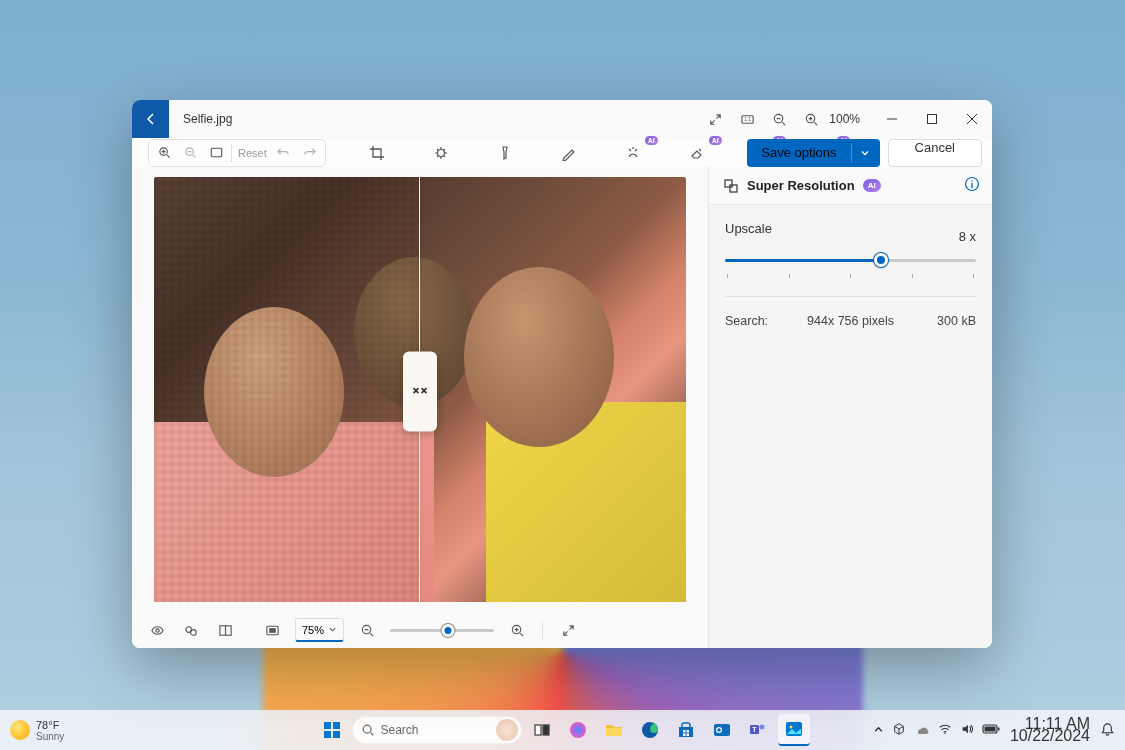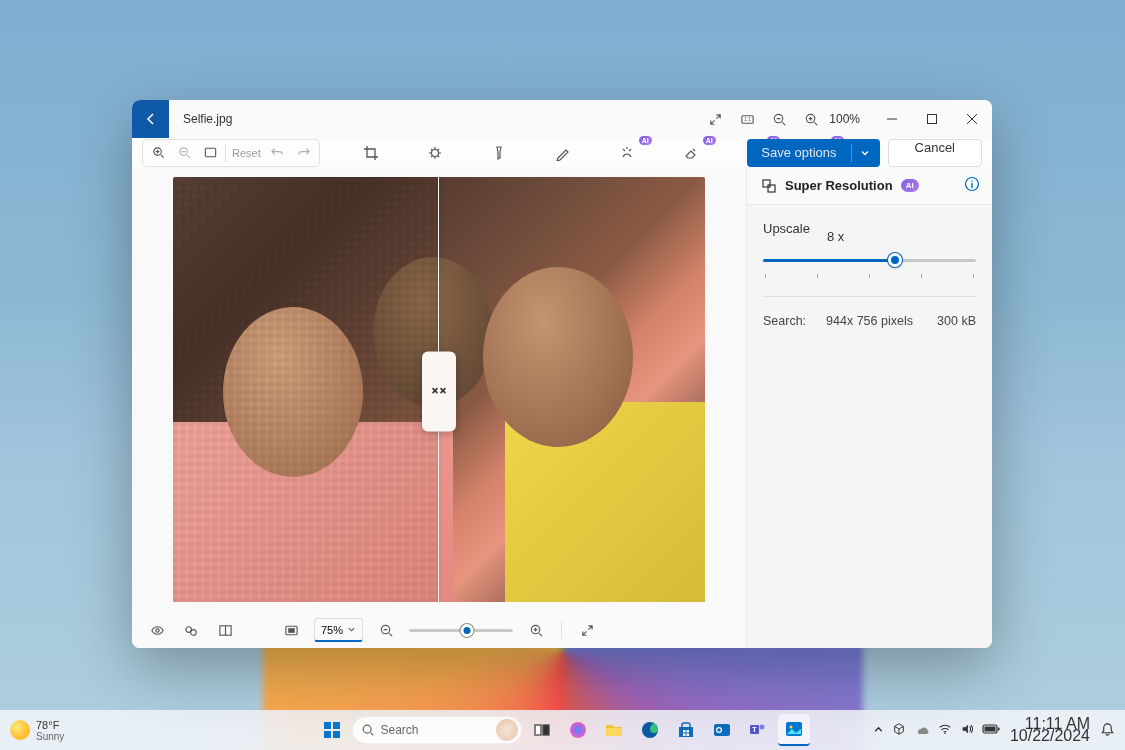--- a/index.html
+++ b/index.html
@@ -8,53 +8,53 @@
 .app-window { position: absolute; left: 132px; top: 100px; width: 860px; height: 548px; background: #F9F9F9; border-radius: 8px; box-shadow: 0 20px 60px rgba(0,0,0,0.3); overflow: hidden; z-index: 10; display: flex; flex-direction: column; }
 .titlebar { height: 38px; display: flex; align-items: center; position: relative; background: #FAFAFA; }
 .back-btn { width: 37px; height: 38px; background: #0F5AA8; display: flex; align-items: center; justify-content: center; cursor: pointer; }
 .back-btn svg { fill: white; }
 .title-text { margin-left: 14px; font-size: 12px; color: #333; }
 .titlebar-right { position: absolute; right: 0; display: flex; align-items: center; height: 100%; gap: 0; }
 .titlebar-tool { width: 32px; height: 38px; display: flex; align-items: center; justify-content: center; cursor: pointer; color: #555; }
 .zoom-percent { font-size: 12px; color: #333; margin: 0 6px 0 2px; }
 .win-controls { display: flex; margin-left: 6px; }
 .win-btn { width: 40px; height: 38px; display: flex; align-items: center; justify-content: center; cursor: pointer; color: #333; }
-.toolbar { height: 38px; display: flex; align-items: center; padding: 0 10px; gap: 6px; background: #Fdfdfd; position: relative; }
+.toolbar { height: 38px; display: flex; align-items: center; padding: 0 16px; gap: 6px; background: #Fdfdfd; position: relative; }
 .tool-group { display: flex; align-items: center; border: 1px solid #e0e0e0; border-radius: 5px; height: 28px; padding: 0 2px; }
 .tool-item { width: 26px; height: 26px; display: flex; align-items: center; justify-content: center; cursor: pointer; border-radius: 3px; color: #555; position: relative; }
 .tool-item.solo { width: 34px; }
 .tool-divider { width: 1px; height: 18px; background: #e0e0e0; margin: 0 2px; }
 .reset-text { font-size: 11px; color: #999; padding: 0 4px; }
 .editing-tools { display: flex; gap: 30px; margin-left: 28px; align-items: center; }
 .ai-badge { position: absolute; top: -4px; right: -8px; background: linear-gradient(135deg, #7B5FE8, #B47FE8); color: white; font-size: 7px; font-weight: 600; padding: 1px 3px; border-radius: 6px; }
 .toolbar-right { position: absolute; right: 10px; display: flex; gap: 8px; align-items: center; }
-.save-btn { background: #0067C0; color: #e5e5e5; font-size: 13px; height: 28px; padding: 0 10px 0 14px; border-radius: 4px; display: flex; align-items: center; gap: 14px; cursor: pointer; }
+.save-btn { background: #0067C0; color: #000000; font-size: 13px; height: 28px; padding: 0 10px 0 14px; border-radius: 4px; display: flex; align-items: center; gap: 14px; cursor: pointer; }
 .save-btn .chev { border-left: 1px solid rgba(255,255,255,0.3); padding-left: 8px; height: 18px; display: flex; align-items: center; }
 .cancel-btn { background: white; border: 1px solid #ddd; border-radius: 4px; height: 28px; padding: 0 26px; font-size: 13px; color: #333; cursor: pointer; }
 .content-row { flex: 1; display: flex; }
 .image-area { flex: 1; position: relative; display: flex; flex-direction: column; background: #F9F9F9; }
 .image-canvas { flex: 1; padding: 10px 18px; display: flex; align-items: center; justify-content: center; position: relative; }
 .photo { width: 532px; height: 425px; background: linear-gradient(135deg, #5A4237 0%, #4A3228 20%, #6B4A3A 40%, #8B5A44 55%, #D4826A 65%, #E89580 72%, #7A5040 85%, #3A2820 100%); position: relative; overflow: hidden; border-radius: 2px; }
 .photo::after { content: ''; position: absolute; left: 0; top: 0; width: 50%; height: 100%; background: rgba(0,0,0,0.02); image-rendering: pixelated; backdrop-filter: blur(0.5px); }
 .pixelate-overlay { position: absolute; left: 0; top: 0; width: 265px; height: 100%; background-image: repeating-linear-gradient(0deg, rgba(0,0,0,0.04) 0px, rgba(0,0,0,0.04) 4px, transparent 4px, transparent 8px), repeating-linear-gradient(90deg, rgba(0,0,0,0.04) 0px, rgba(0,0,0,0.04) 4px, transparent 4px, transparent 8px); }
 .faces { position: absolute; inset: 0; }
 .face { position: absolute; border-radius: 50%; }
 .f1 { left: 50px; top: 130px; width: 140px; height: 170px; background: radial-gradient(ellipse at 40% 30%, #D4A580, #A67050); }
 .f2 { left: 200px; top: 80px; width: 120px; height: 150px; background: radial-gradient(ellipse at 40% 30%, #8B6A4A, #5A4030); }
 .f3 { left: 310px; top: 90px; width: 150px; height: 180px; background: radial-gradient(ellipse at 40% 30%, #C49570, #8A5A40); }
 .shirt1 { position: absolute; left: 0; bottom: 0; width: 280px; height: 180px; background: linear-gradient(135deg, #F5A8A0, #E58A80); }
 .shirt2 { position: absolute; right: 0; bottom: 0; width: 200px; height: 200px; background: linear-gradient(135deg, #EFD548, #D4BC38); }
 .compare-line { position: absolute; left: 265px; top: 0; width: 1px; height: 100%; background: white; box-shadow: 0 0 4px rgba(0,0,0,0.3); }
 .compare-handle { position: absolute; left: 50%; top: 50%; transform: translate(-50%, -48%); width: 34px; height: 80px; background: #FAF6F2; border-radius: 6px; box-shadow: 0 2px 8px rgba(0,0,0,0.25); display: flex; align-items: center; justify-content: center; cursor: ew-resize; z-index: 5; }
-.side-panel { width: 246px; background: #F5F5F5; border-left: 1px solid #e8e8e8; padding: 0; display: flex; flex-direction: column; }
+.side-panel { width: 284px; background: #F5F5F5; border-left: 1px solid #e8e8e8; padding: 0; display: flex; flex-direction: column; }
 .panel-header { height: 38px; display: flex; align-items: center; padding: 0 14px; gap: 8px; border-bottom: 1px solid #e8e8e8; position: relative; background: #FAFAFA; }
 .panel-title { font-size: 13px; font-weight: 600; color: #222; }
 .info-icon { position: absolute; right: 12px; color: #0067C0; cursor: pointer; }
 .panel-body { padding: 16px; }
-.upscale-row { display: flex; font-size: 13px; color: #333; margin-bottom: 6px; gap: 17px; }
+.upscale-row { display: flex; justify-content: space-between; font-size: 13px; color: #333; margin-bottom: 6px; gap: 17px; }
 .upscale-val { font-weight: 400; margin-top: 8px; }
 .slider-track { position: relative; height: 20px; display: flex; align-items: center; margin-bottom: 4px; }
 .slider-rail { width: 100%; height: 3px; background: #c8c8c8; border-radius: 2px; position: relative; }
 .slider-fill { position: absolute; left: 0; width: 62%; height: 3px; background: #0067C0; border-radius: 2px; }
 .slider-thumb { position: absolute; left: 62%; transform: translateX(-50%); width: 14px; height: 14px; background: #0067C0; border: 3px solid white; border-radius: 50%; box-shadow: 0 0 0 1px #0067C0, 0 1px 3px rgba(0,0,0,0.3); cursor: pointer; }
 .slider-ticks { display: flex; justify-content: space-between; padding: 0 2px; width: 100%; }
 .tick { width: 1px; height: 4px; background: #aaa; }
 .divider-line { height: 1px; background: #e0e0e0; margin: 18px 0 14px 0; }
 .dim-row { display: flex; justify-content: space-between; font-size: 12.5px; padding: 3px 0; color: #444; }
 .dim-row.bold { font-weight: 600; color: #222; }

